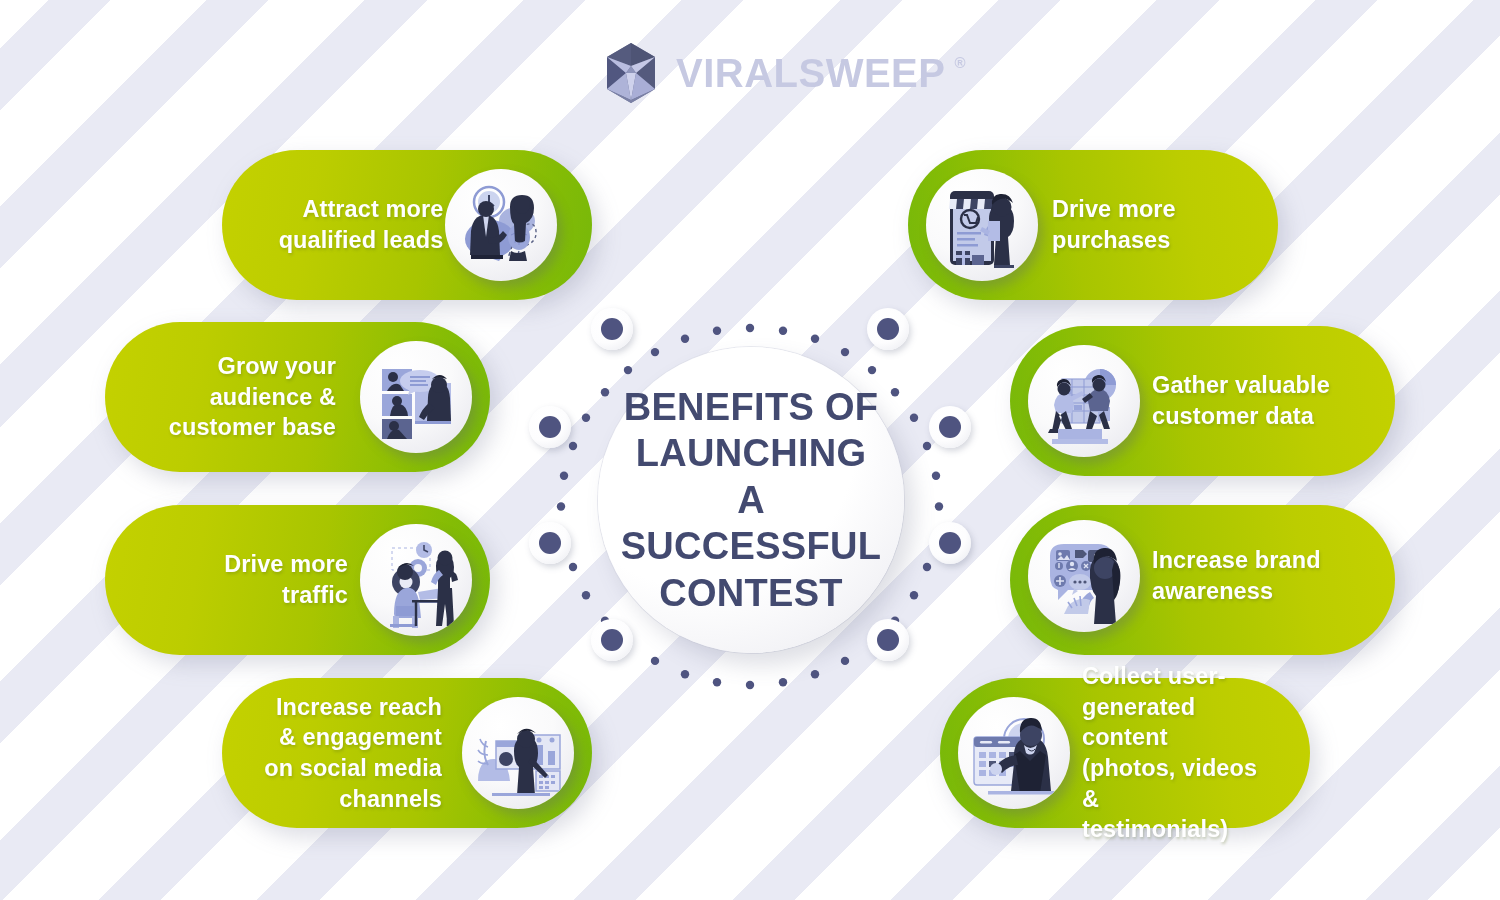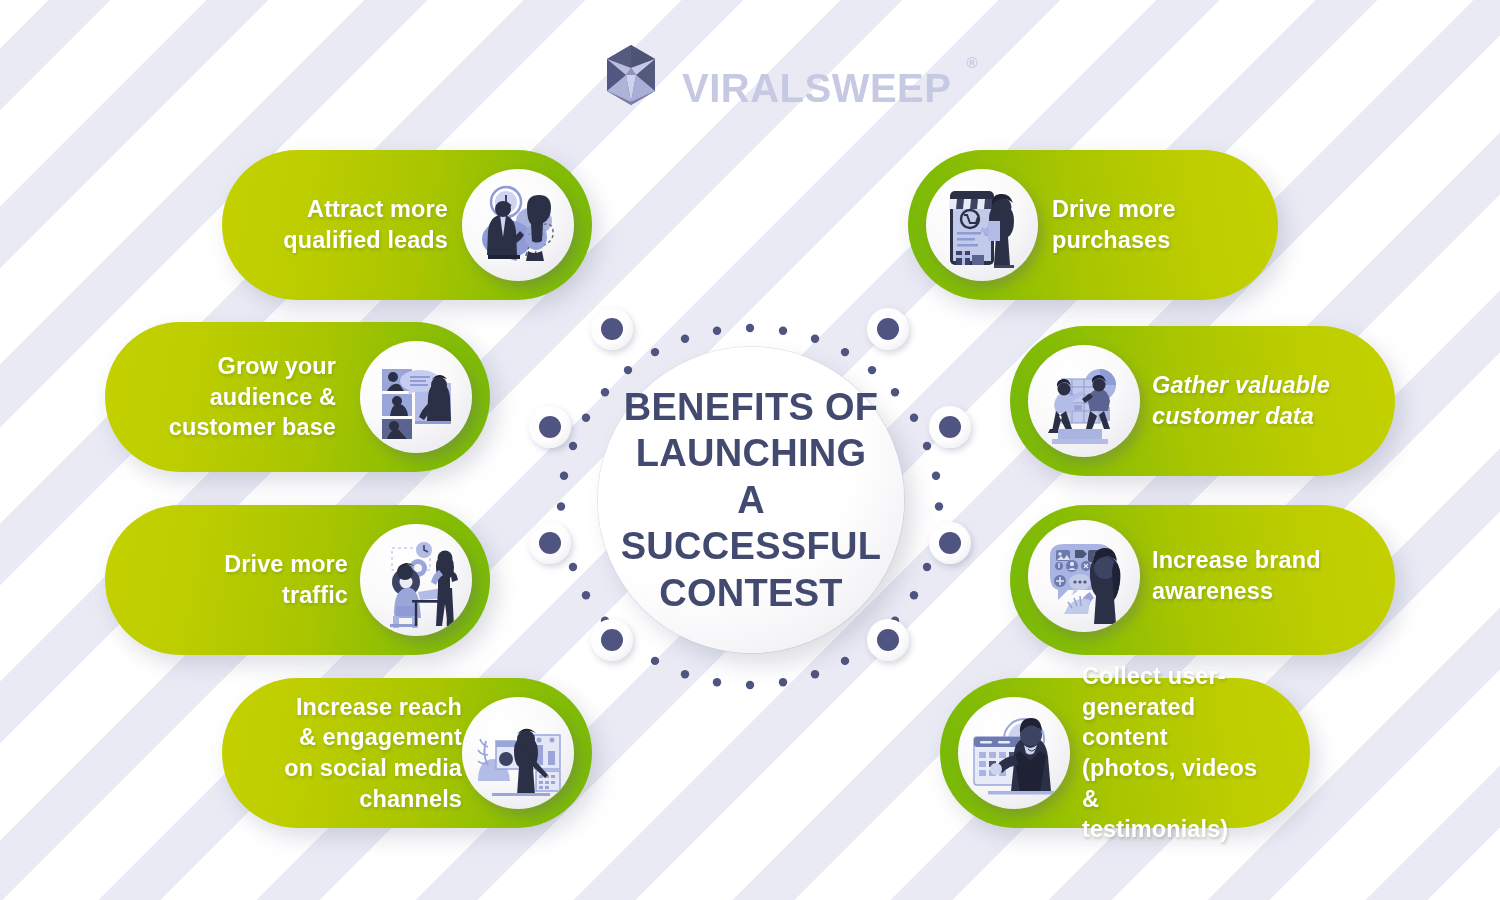--- a/index.html
+++ b/index.html
@@ -29,22 +29,22 @@
   }
 
   
   #logo {
     position: absolute;
     left: 598px;
     top: 38px;
     width: 320px;
     height: 70px;
     display: flex;
-    align-items: flex-end;
-    gap: 18px;
+    align-items: center;
+    gap: 12px;
   }
   #logo-mark { width: 66px; height: 66px; flex: 0 0 66px; }
   #logo-word {
     font-size: 40px;
     font-weight: bold;
     letter-spacing: 0.5px;
     color: #c6c9e2;
     line-height: 1;
     position: relative;
     font-family: "Liberation Sans", sans-serif;
@@ -242,21 +242,21 @@
     <div class="node" style="left:58px;  top:5px;"></div>
     <div class="node" style="left:334px; top:5px;"></div>
     <div class="node" style="left:-4px;  top:103px;"></div>
     <div class="node" style="left:396px; top:103px;"></div>
     <div class="node" style="left:-4px;  top:219px;"></div>
     <div class="node" style="left:396px; top:219px;"></div>
     <div class="node" style="left:58px;  top:316px;"></div>
     <div class="node" style="left:334px; top:316px;"></div>
   </div>
 
-  <div class="card card-left" style="left:222px; top:150px; width:370px; padding:0 18px 0 40px; justify-content:flex-end; gap:14px;">
+  <div class="card card-left" style="left:222px; top:150px; width:370px; padding:0 18px 0 40px; justify-content:center; gap:2px;">
     <div class="pill pill-left"></div>
     <svg class="tail" width="70" height="62" viewBox="0 0 70 62" style="left:286px; top:142px;">
       <polygon points="0,0 62,0 34,58" fill="#86be03"></polygon>
     </svg>
     <div class="card-text">Attract more
 qualified leads</div>
     <div class="icon-circle">
       <svg width="112" height="112" viewBox="0 0 112 112">
         <circle cx="44" cy="33" r="15" fill="none" stroke="#8e9bd4" stroke-width="2.5"></circle>
         <circle cx="44" cy="33" r="11" fill="#ccd4ef"></circle>
@@ -342,21 +342,21 @@
         <path d="M56 78 v24 M88 78 v24" stroke="#2b3047" stroke-width="2.5"></path>
         <path d="M76 42 q0 -10 9 -10 q9 0 9 11 q0 8 -4 11 v10 h-12 v-10 q-2 -4 -2 -12z" fill="#2b3047"></path>
         <circle cx="85" cy="34" r="7.5" fill="#2b3047"></circle>
         <path d="M78 64 h14 l2 38 h-6 l-3 -22 l-3 22 h-6z" fill="#2b3047"></path>
         <path d="M79 46 q-6 4 -8 12 l5 3 q3 -8 7 -10z" fill="#9aa6da"></path>
         <path d="M90 46 q7 2 8 10 l-6 2z" fill="#2b3047"></path>
       </svg>
     </div>
   </div>
 
-  <div class="card card-left" style="left:222px; top:678px; width:370px; padding:0 18px 0 34px; justify-content:flex-end; gap:0;">
+  <div class="card card-left" style="left:222px; top:678px; width:370px; padding:0 18px 0 34px; justify-content:flex-end; gap:20px;">
     <div class="pill pill-left"></div>
     <svg class="tail" width="70" height="62" viewBox="0 0 70 62" style="left:286px; top:-54px;">
       <polygon points="0,58 62,58 34,0" fill="#a9c900"></polygon>
     </svg>
     <div class="card-text">Increase reach
 &amp; engagement
 on social media
 channels</div>
     <div class="icon-circle">
       <svg width="112" height="112" viewBox="0 0 112 112">
@@ -422,21 +422,21 @@
         <path d="M66 52 q-6 6 -8 14 l6 2 q2 -8 6 -11z" fill="#9aa6da"></path>
         <rect x="62" y="52" width="12" height="20" fill="#b3bce6"></rect>
         <path d="M56 58 l8 4 -2 4 -8 -4z" fill="#aab4e2"></path>
         <rect x="68" y="96" width="20" height="3" fill="#3d4463"></rect>
       </svg>
     </div>
     <div class="card-text">Drive more
 purchases</div>
   </div>
 
-  <div class="card card-right" style="left:1010px; top:326px; width:385px; padding:0 36px 0 18px; justify-content:flex-start; gap:12px;font-style:italic;">
+  <div class="card card-right" style="left:1010px; top:326px; width:385px; padding:0 36px 0 18px; justify-content:flex-start; gap:12px;">
     <div class="pill pill-right"></div>
     <svg class="tail" width="60" height="70" viewBox="0 0 60 70" style="left:-51px; top:40px;">
       <polygon points="60,0 60,66 4,32" fill="#a9c900"></polygon>
     </svg>
     <div class="icon-circle">
       <svg width="112" height="112" viewBox="0 0 112 112">
         <circle cx="72" cy="40" r="16" fill="#aab4e2"></circle>
         <path d="M72 24 a16 16 0 0 1 16 16 h-16z" fill="#8e9bd4"></path>
         <rect x="34" y="34" width="38" height="44" fill="#c2cae9" stroke="#9aa6da" stroke-width="1.2"></rect>
         <g stroke="#8e9bd4" stroke-width="1">

